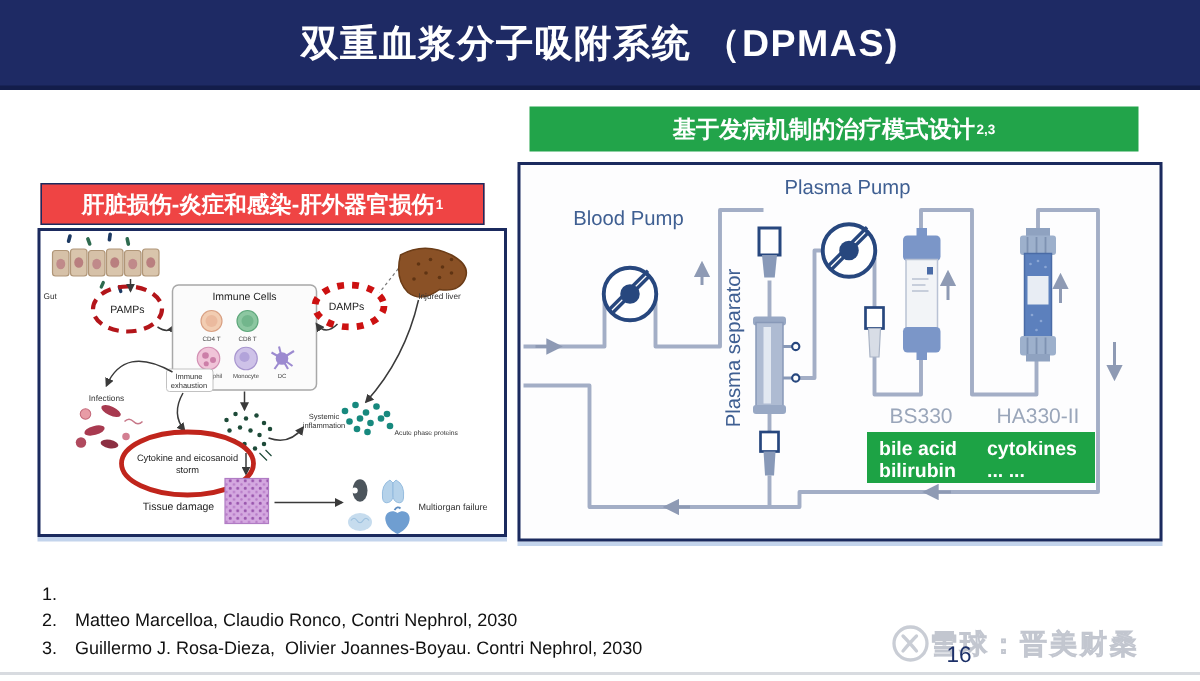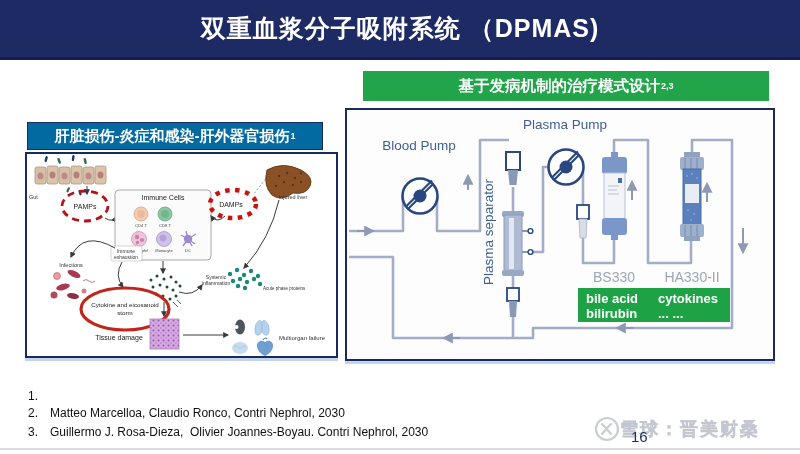--- a/index.html
+++ b/index.html
@@ -10,26 +10,26 @@
   .title-bar{
     position:absolute;left:0;top:0;width:800px;height:57px;
     background:#1e2a64;border-bottom:3px solid #131d4a;
     display:flex;align-items:center;justify-content:center;
   }
   .title-bar h1{
     margin:0;color:#ffffff;font-size:25px;font-weight:bold;letter-spacing:1px;
   }
   .red-header{
     position:absolute;left:27px;top:122px;width:296px;height:28px;
-    background:#0369a1;border:1px solid #1b2a5e;box-sizing:border-box;
+    background:#ef4444;border:1px solid #1b2a5e;box-sizing:border-box;
     display:flex;align-items:center;justify-content:center;
     color:#fff;font-weight:bold;font-size:15px;
   }
   .green-header{
-    position:absolute;left:363px;top:71px;width:406px;height:30px;
+    position:absolute;left:353px;top:71px;width:406px;height:30px;
     background:#22a44a;
     display:flex;align-items:center;justify-content:center;
     color:#fff;font-weight:bold;font-size:15.5px;
   }
   .hdr-sup{font-size:9px;vertical-align:super;margin-left:1px;}
   .left-panel{
     position:absolute;left:25px;top:152px;width:313px;height:206px;
     border:2px solid #1b2a5e;box-sizing:border-box;background:#ffffff;
     box-shadow:0 3px 0 #c3d4ec;
   }

